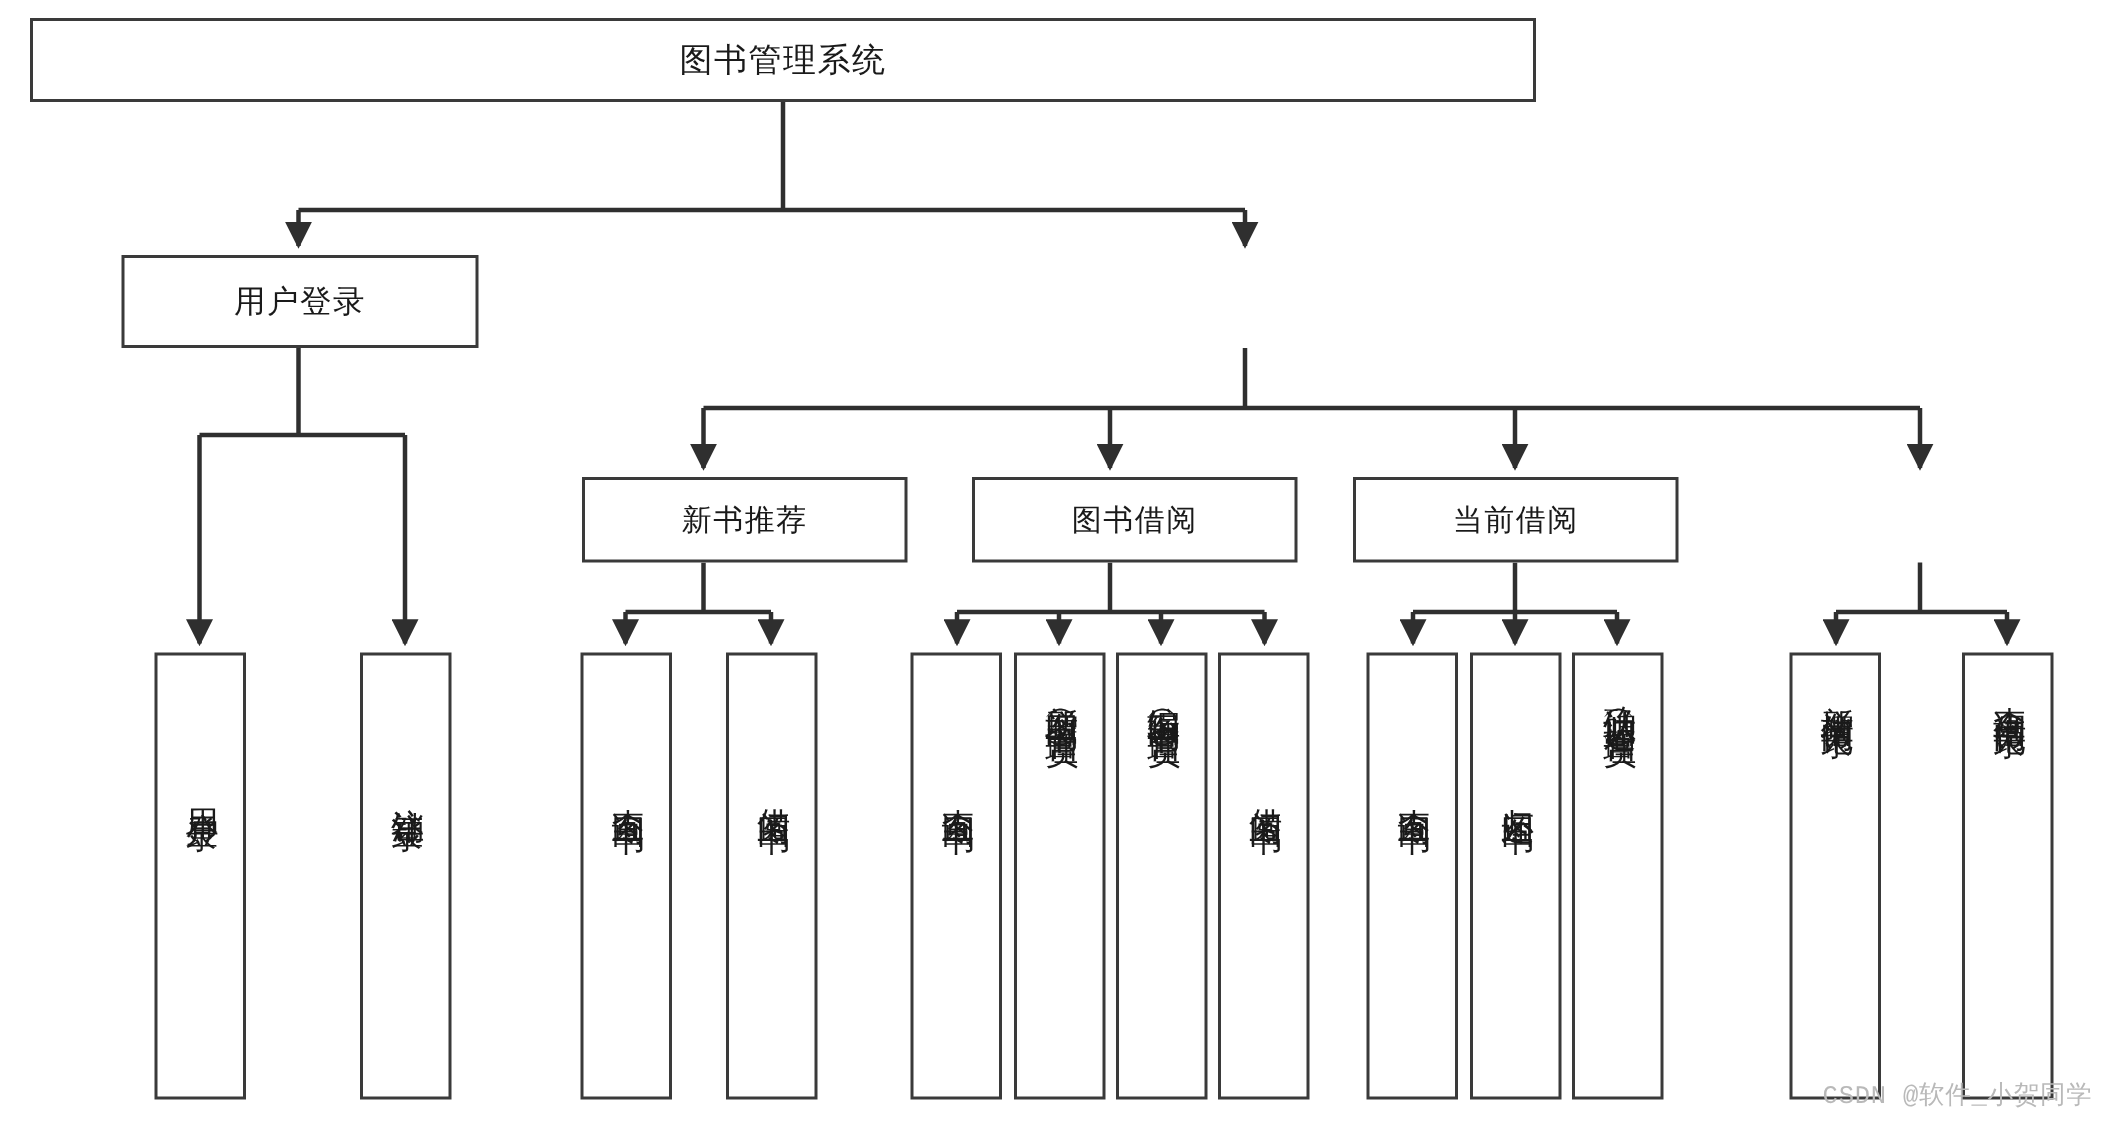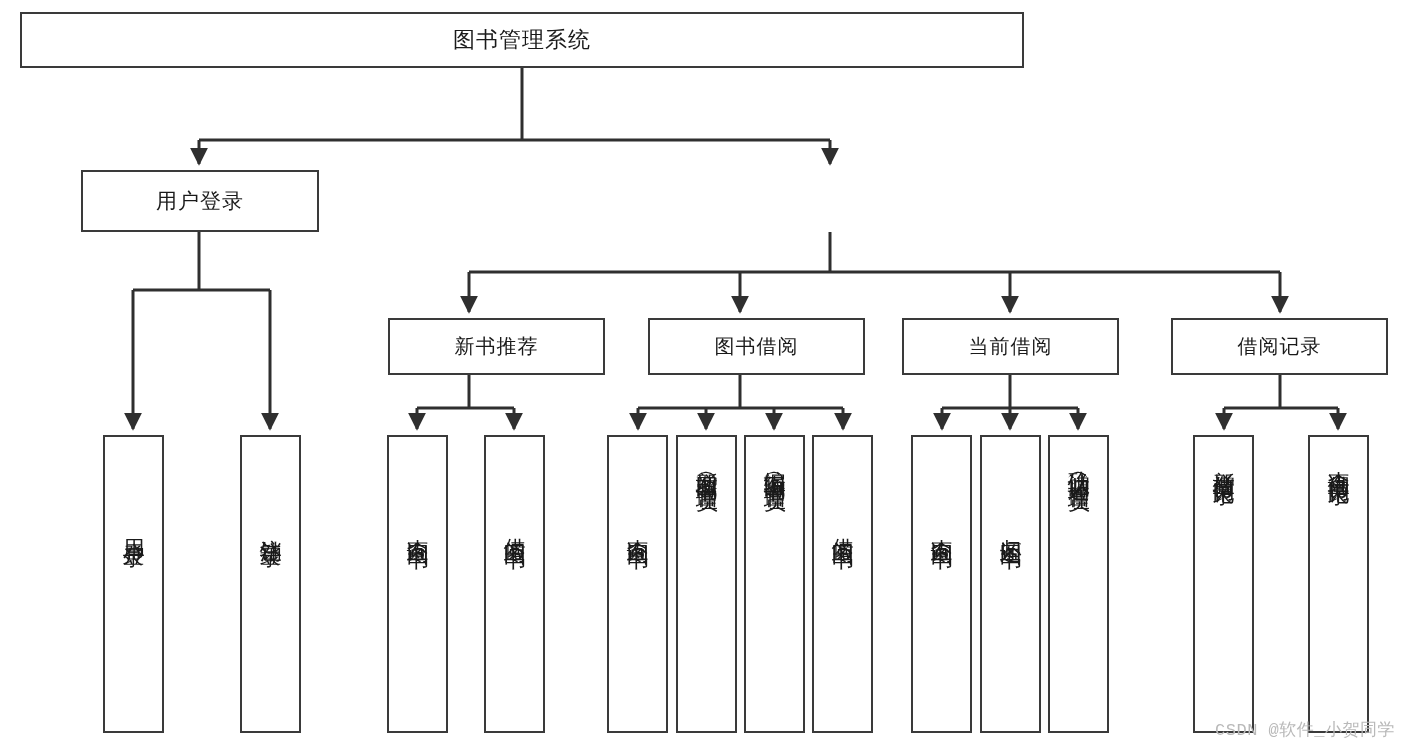--- a/index.html
+++ b/index.html
@@ -125,23 +125,20 @@
 
   <div class="node lvl2" style="left:361px;top:318px;width:217px;height:57px;margin-left:27px;">
     <span>新书推荐</span>
   </div>
   <div class="node lvl2" style="left:648px;top:318px;width:217px;height:57px;">
     <span>图书借阅</span>
   </div>
   <div class="node lvl2" style="left:902px;top:318px;width:217px;height:57px;">
     <span>当前借阅</span>
   </div>
-  <div class="node lvl2" style="left:1171px;top:318px;width:217px;height:57px;">
-    <span>借阅记录</span>
-  </div>
 
   <div class="node leaf mid" style="left:103px;top:435px;width:61px;height:298px;">
     <span class="vtext">用户登录</span>
   </div>
   <div class="node leaf mid" style="left:240px;top:435px;width:61px;height:298px;">
     <span class="vtext">注销登录</span>
   </div>
 
   <div class="node leaf mid" style="left:387px;top:435px;width:61px;height:298px;">
     <span class="vtext">查询图书</span>

